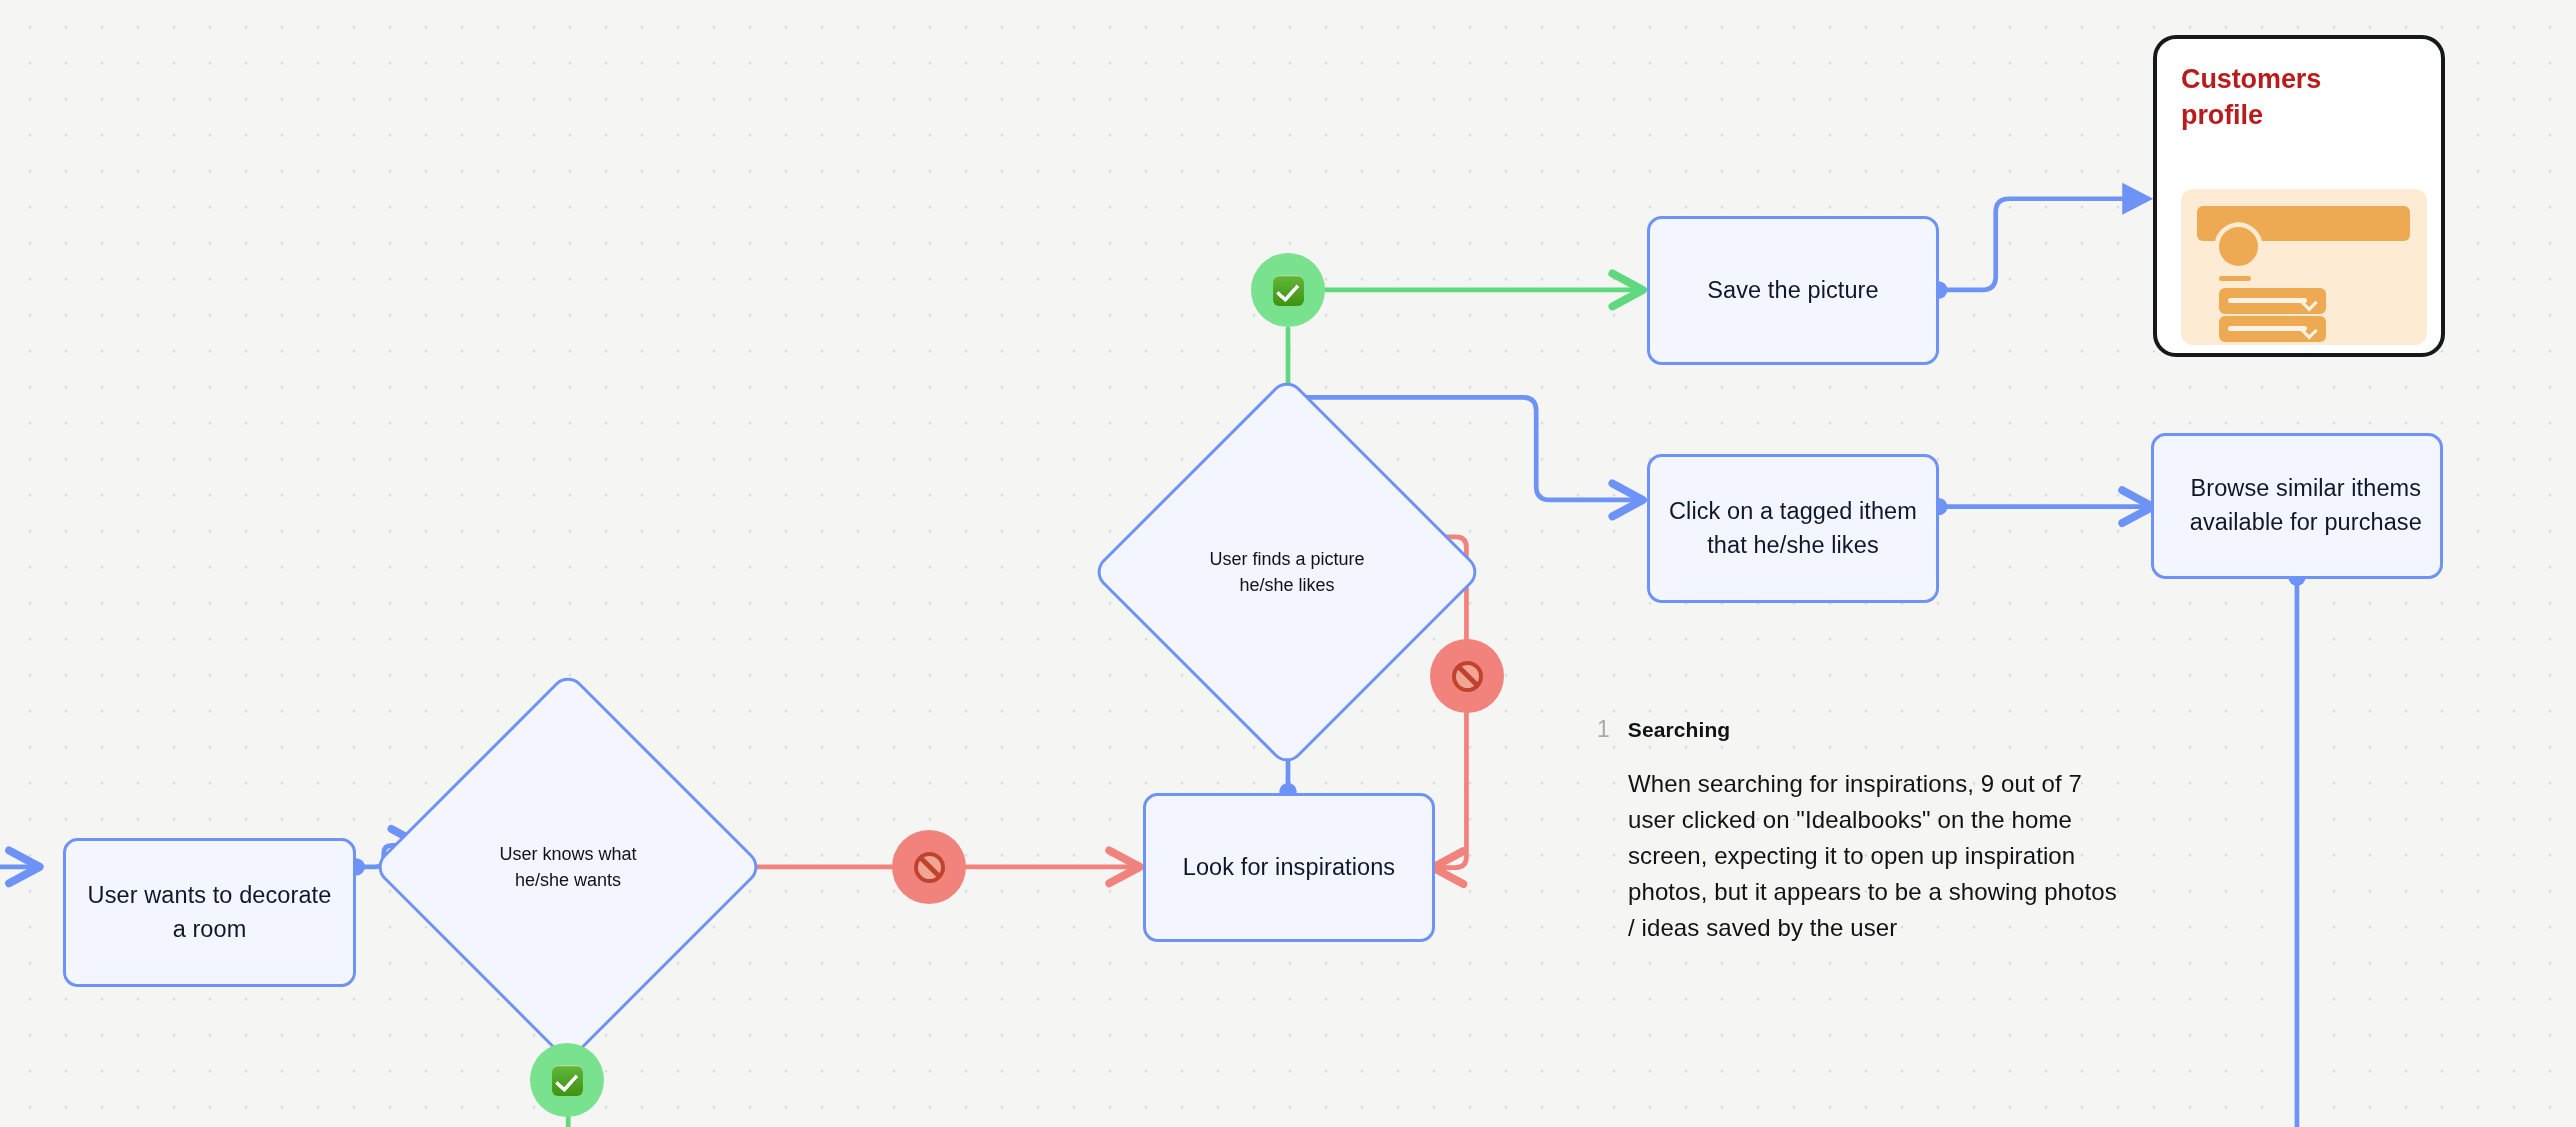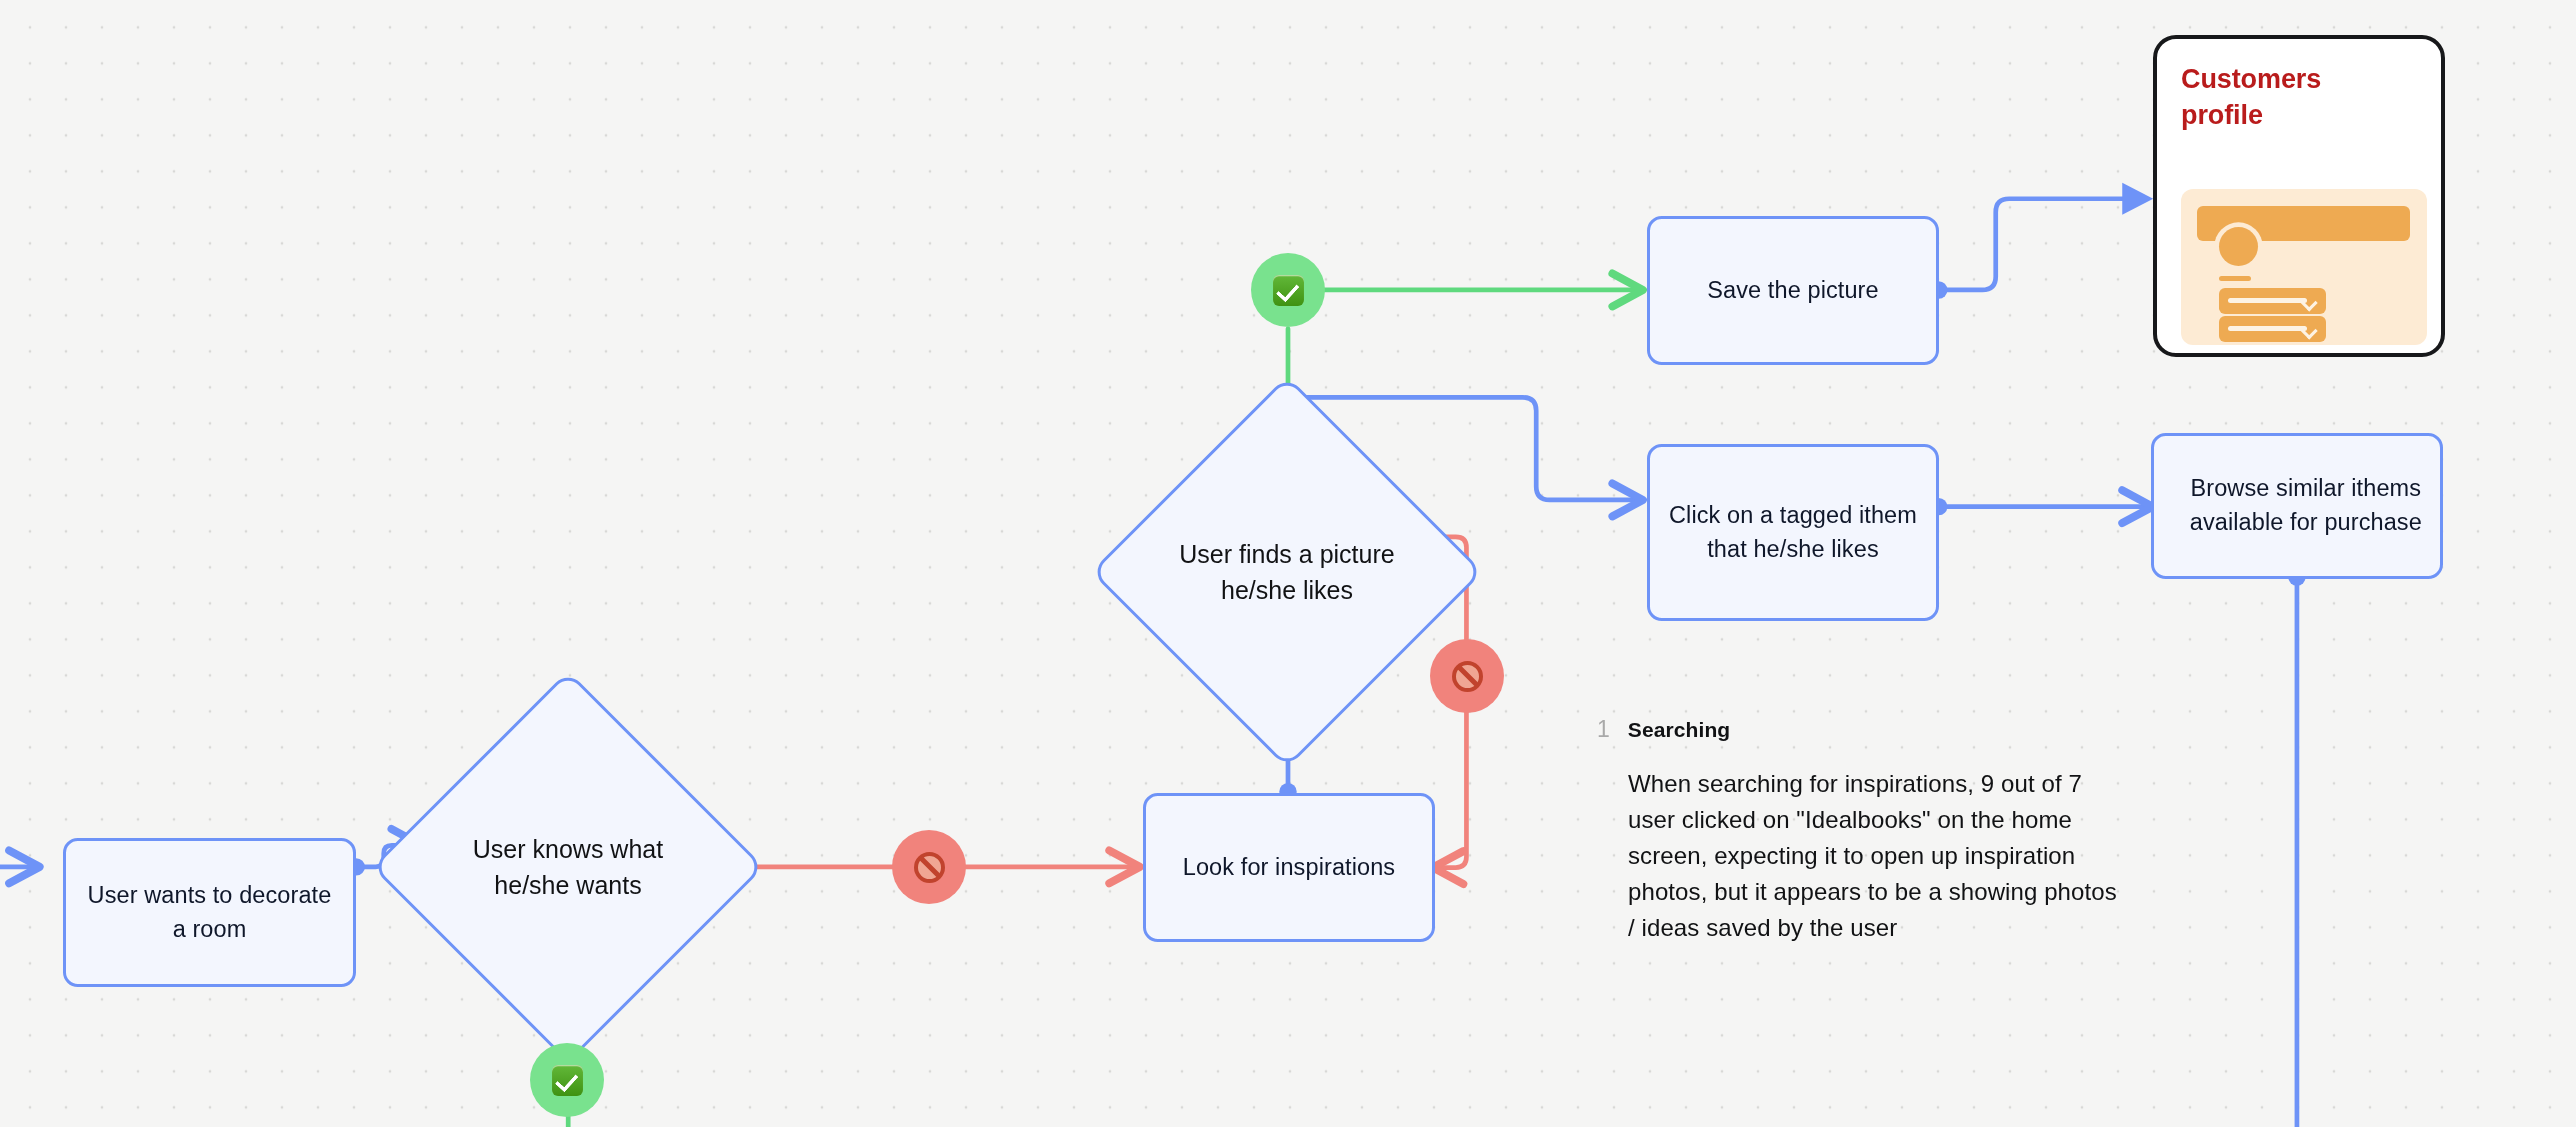--- a/index.html
+++ b/index.html
@@ -59,21 +59,21 @@
     transform: rotate(45deg);
   }
   .node-diamond .dia-label {
     position: absolute;
     inset: 0;
     display: flex;
     align-items: center;
     justify-content: center;
     text-align: center;
     color: #111214;
-    font-size: 25px;
+    font-size: 18px;
     line-height: 1.46;
     padding: 0 23px;
     box-sizing: border-box;
   }
 
   
   .badge {
     position: absolute;
     border-radius: 50%;
     display: flex;
@@ -305,21 +305,21 @@
     <div class="dia-label">
       <span style="white-space:pre-line">User finds a picture
 he/she likes</span>
     </div>
   </div>
 
   <div class="node-box" style="left:1647px; top:216px; width:292px; height:149px;">
     <span style="white-space:pre-line">Save the picture</span>
   </div>
 
-  <div class="node-box" style="left:1647px; top:444px; width:292px; height:177px;">
+  <div class="node-box" style="left:1647px; top:454px; width:292px; height:149px;">
     <span style="white-space:pre-line">Click on a tagged ithem
 that he/she likes</span>
   </div>
 
   <div class="node-box" style="left:2151px; top:433px; width:292px; height:146px;padding-left:35px;">
     <span style="white-space:pre-line">Browse similar ithems
 available for purchase</span>
   </div>
 
   <div class="badge badge-ok" style="left:530px; top:1043px; width:74px; height:74px;">

